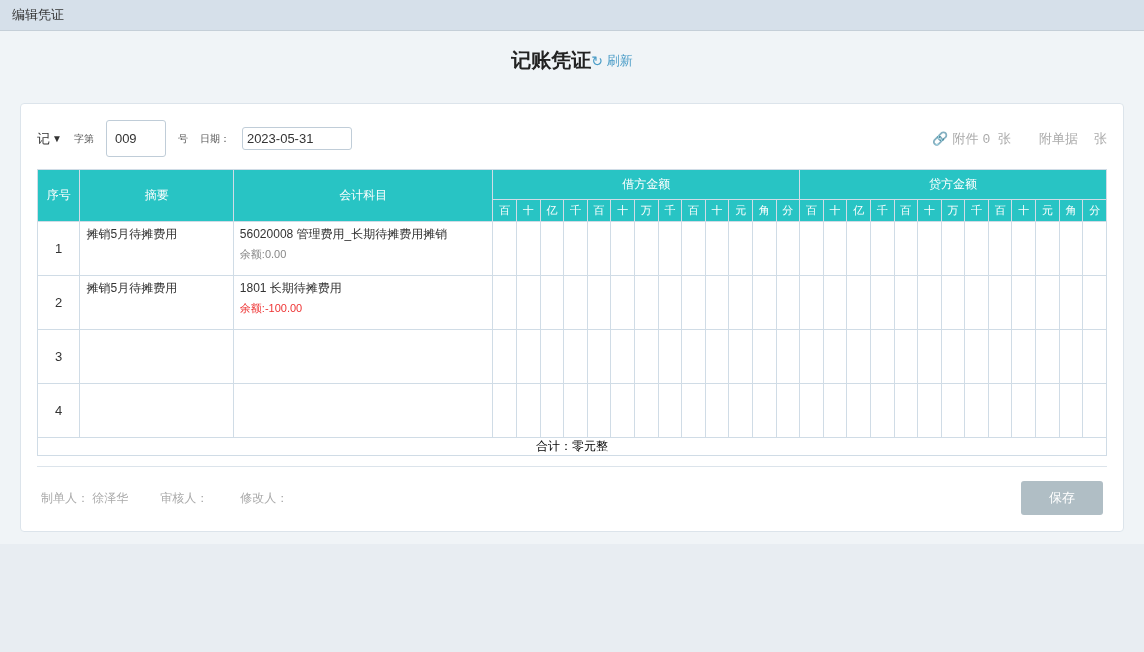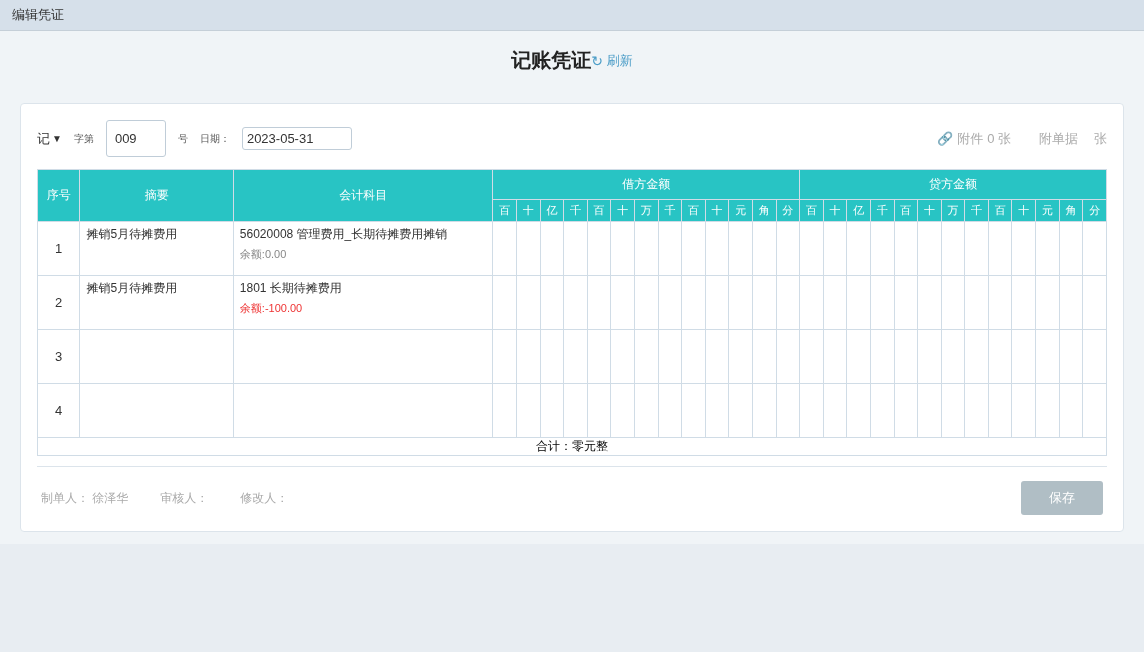--- a/index.html
+++ b/index.html
@@ -105,20 +105,21 @@
     .attach-link {
       color: #aaa;
       font-size: 13px;
       cursor: pointer;
       display: flex;
       align-items: center;
       gap: 4px;
     }
     .attach-num {
       color: #aaa;
+      font-family: Liberation Mono, monospace;
     }
     .attach-label {
       color: #aaa;
       padding-left: 12px;
     }
     .page-num-area {
       color: #aaa;
       font-size: 13px;
     }
 

